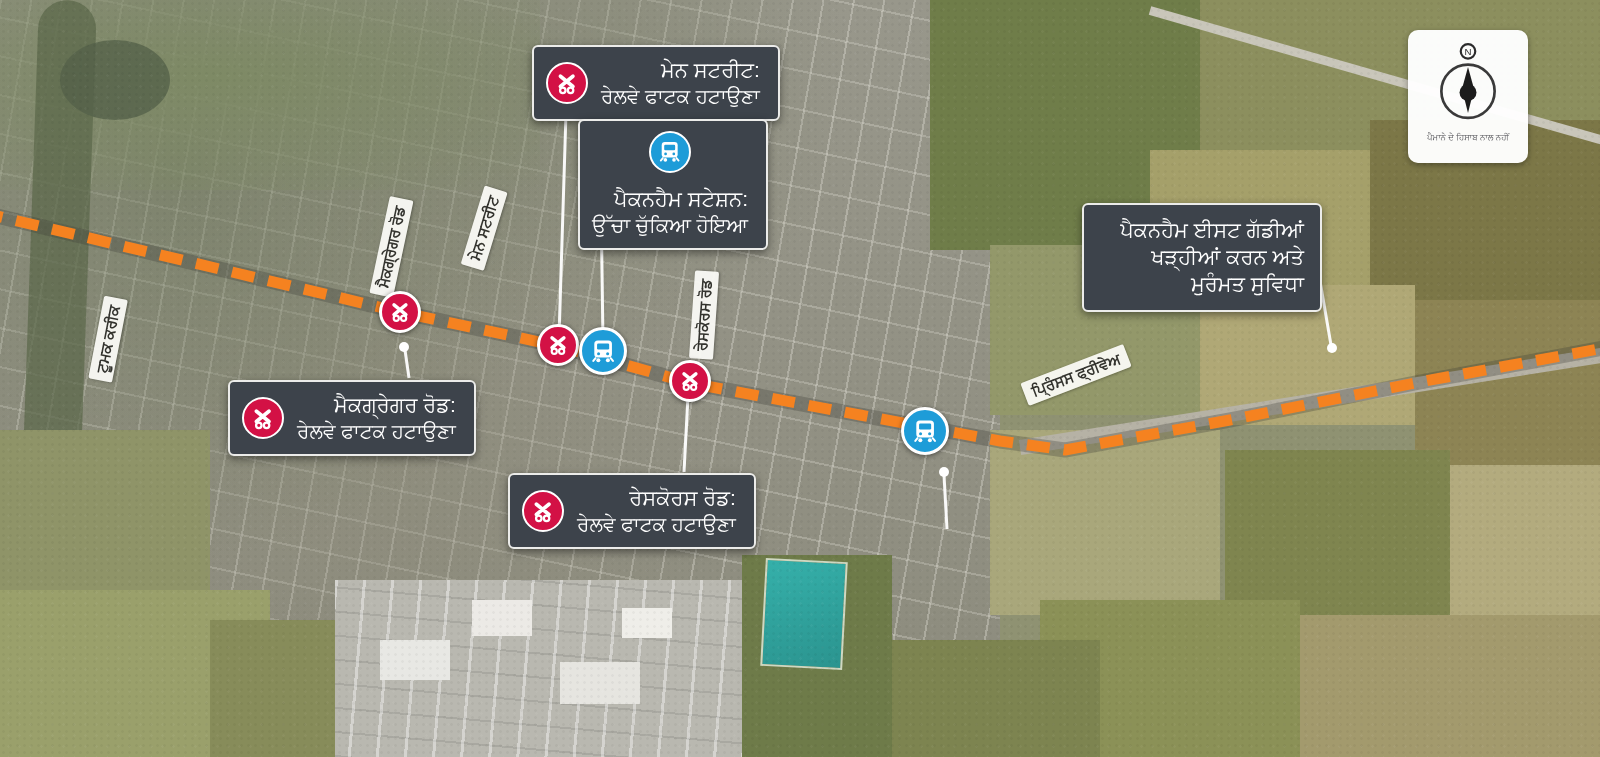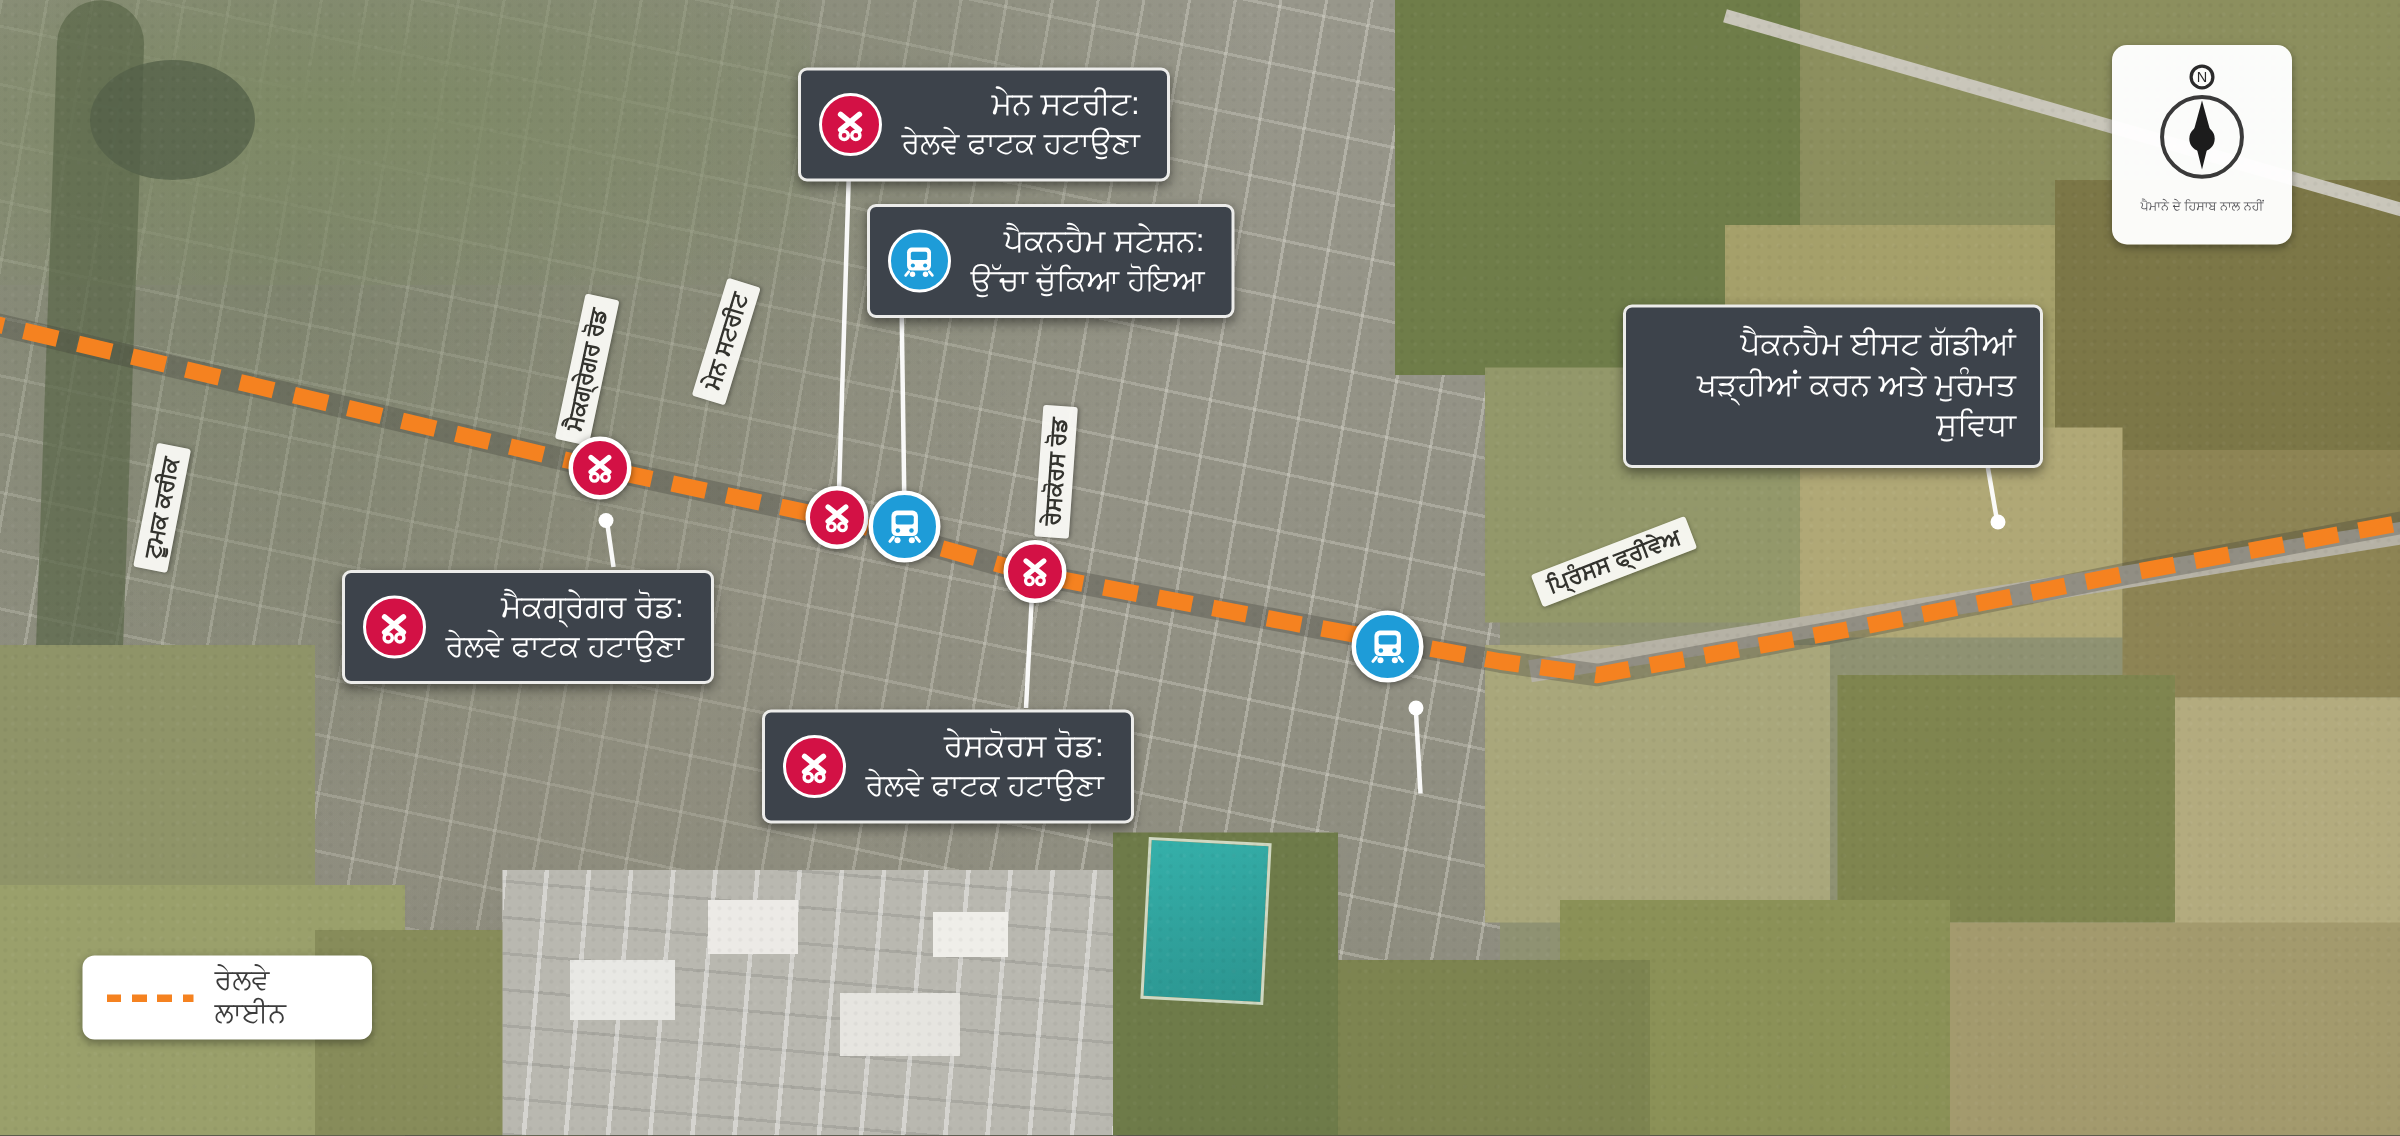--- a/index.html
+++ b/index.html
@@ -46,21 +46,21 @@
     box-shadow:0 3px 8px rgba(0,0,0,.45);
   }
   .callout .badge{
     flex:0 0 auto;width:42px;height:42px;border-radius:50%;
     border:2.5px solid #fff;display:flex;align-items:center;justify-content:center;
   }
   .badge.red{background:#D31145;} .badge.blue{background:#1E9CD8;}
   .callout .badge svg{width:72%;height:72%;}
   .callout .title{font-weight:normal;font-size:21px;line-height:1.28;white-space:nowrap;text-align:right;}
   .callout .subtitle{font-size:20px;font-weight:400;line-height:1.28;white-space:nowrap;}
-  .callout.no-icon{width:280px;padding:12px 16px;}
+  .callout.no-icon{width:240px;padding:12px 16px;}
   .callout.no-icon .title{white-space:normal;font-size:21px;}
   
   .road-label{
     position:absolute;z-index:6;background:rgba(250,250,246,.95);
     color:#33332e;font-size:15px;font-weight:bold;padding:3px 8px;
     white-space:nowrap;border-radius:2px;box-shadow:0 1px 3px rgba(0,0,0,.35);
   }
   
   .legend{
     position:absolute;left:55px;top:637px;width:193px;height:56px;z-index:9;
@@ -198,21 +198,21 @@
           <circle cx="8.6" cy="17.8" r="2.4" fill="none" stroke="#fff" stroke-width="2"></circle>
           <circle cx="15.4" cy="17.8" r="2.4" fill="none" stroke="#fff" stroke-width="2"></circle>
         </svg>
     </div>
     <div>
       <div class="title">ਮੇਨ ਸਟਰੀਟ:</div>
       <div class="subtitle">ਰੇਲਵੇ ਫਾਟਕ ਹਟਾਉਣਾ</div>
     </div>
   </div>
 
-  <div class="callout" style="left:578px;top:136px;">
+  <div class="callout" style="left:578px;top:119px;flex-direction:column;">
     <div class="badge blue">
       <svg viewBox="0 0 24 24">
           <rect x="5" y="3.5" width="14" height="13.5" rx="2.8" fill="#fff"></rect>
           <rect x="7.2" y="6" width="9.6" height="4.8" rx="1" fill="#1E9CD8"></rect>
           <circle cx="8.4" cy="14" r="1.2" fill="#1E9CD8"></circle>
           <circle cx="15.6" cy="14" r="1.2" fill="#1E9CD8"></circle>
           <circle cx="8.2" cy="19.2" r="1.6" fill="#fff"></circle>
           <circle cx="15.8" cy="19.2" r="1.6" fill="#fff"></circle>
           <path d="M6 17.6 L4.2 19.8 M18 17.6 L19.8 19.8" stroke="#fff" stroke-width="1.6" stroke-linecap="round"></path>
         </svg>
@@ -251,24 +251,20 @@
           <circle cx="15.4" cy="17.8" r="2.4" fill="none" stroke="#fff" stroke-width="2"></circle>
         </svg>
     </div>
     <div>
       <div class="title">ਰੇਸਕੋਰਸ ਰੋਡ:</div>
       <div class="subtitle">ਰੇਲਵੇ ਫਾਟਕ ਹਟਾਉਣਾ</div>
     </div>
   </div>
 
 
-  <div class="legend">
-    <div class="dashes"></div>
-    <div class="legend-label">ਰੇਲਵੇ ਲਾਈਨ</div>
-  </div>
 
   <div class="compass">
     <svg width="78" height="92" viewBox="0 0 64 76">
       <circle cx="32" cy="11" r="6" fill="none" stroke="#2b2b2b" stroke-width="1.8"></circle>
       <text x="32" y="14" text-anchor="middle" font-size="8" fill="#2b2b2b" font-family="Liberation Sans, sans-serif">N</text>
       <circle cx="32" cy="44" r="22" fill="none" stroke="#3a3a3a" stroke-width="2.2"></circle>
       <polygon points="32,24 26.5,44 37.5,44" fill="#1c1c1c"></polygon>
       <polygon points="27.5,44 36.5,44 32,62" fill="#1c1c1c"></polygon>
       <circle cx="32" cy="45" r="7" fill="#1c1c1c"></circle>
     </svg>

